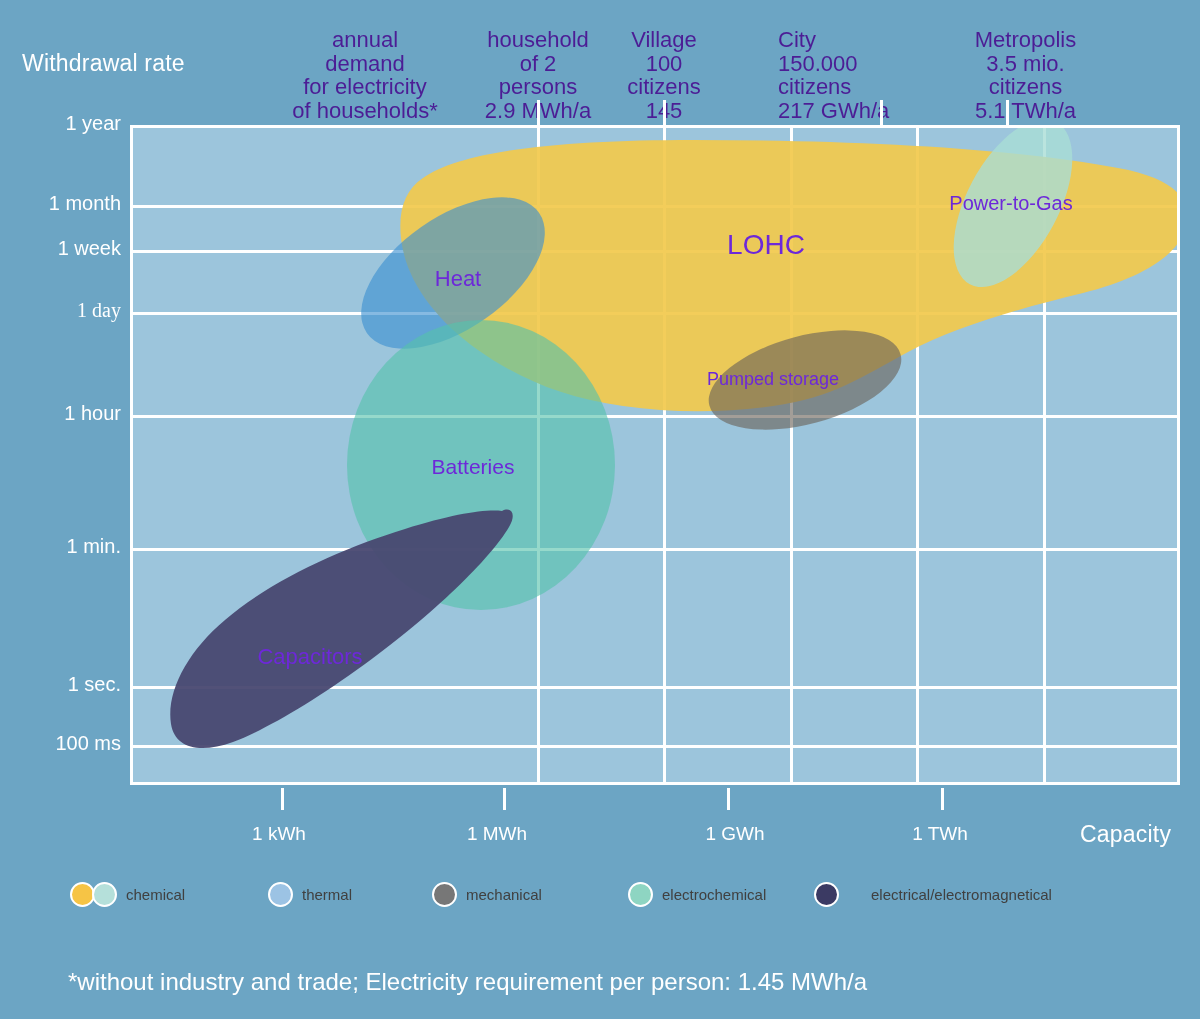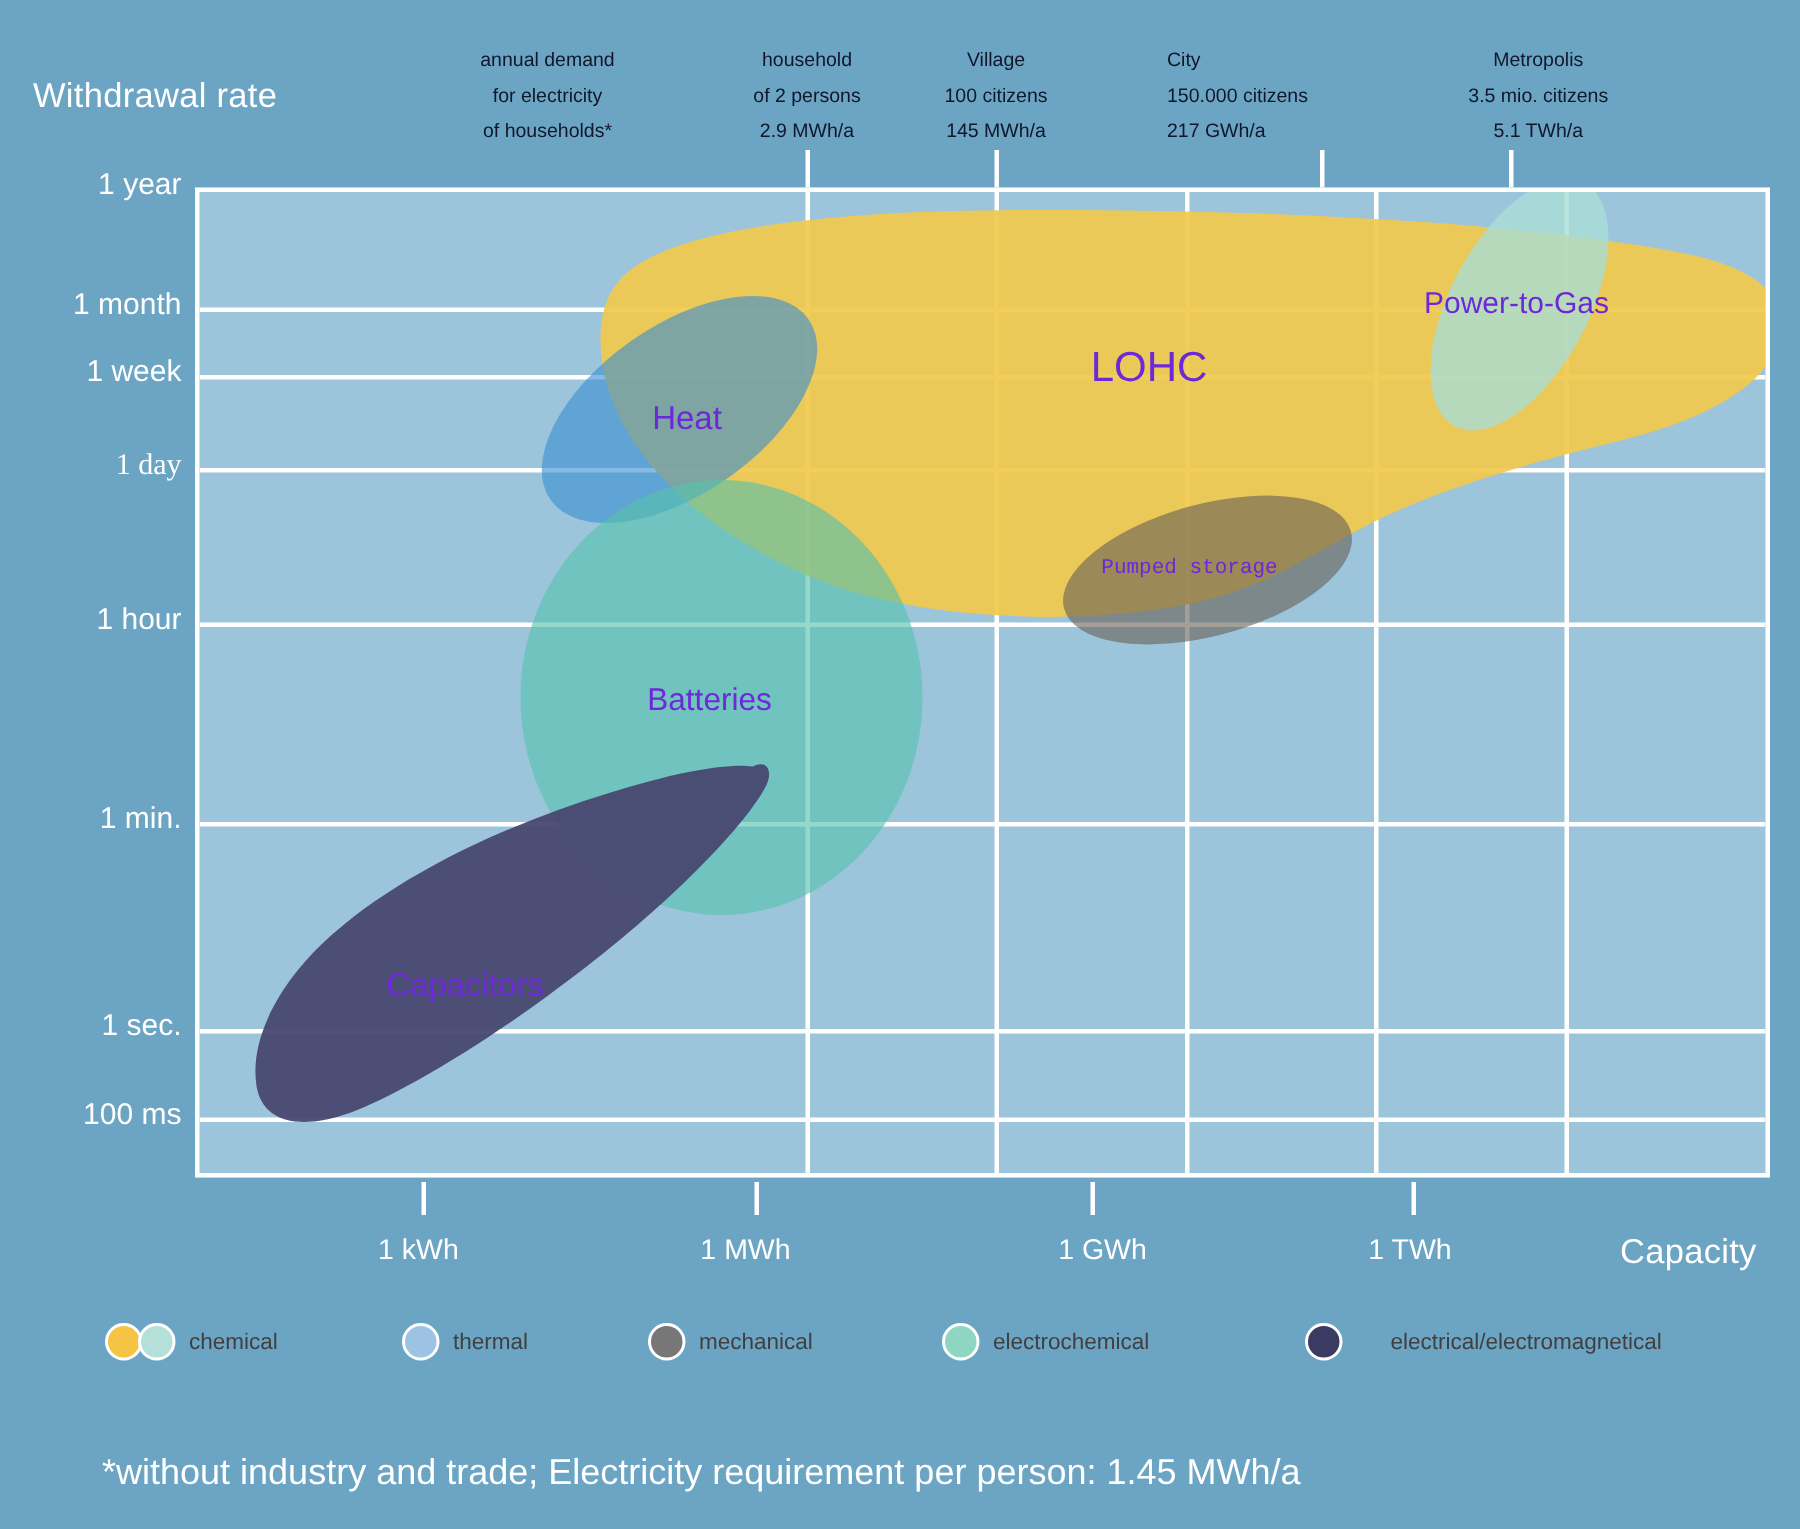--- a/index.html
+++ b/index.html
@@ -17,22 +17,22 @@
     font-weight: normal;
     font-size: 23px;
     letter-spacing: 0.2px;
   }
   #withdrawal-title { left: 22px; top: 50px; }
   #capacity-title  { left: 1080px; top: 821px; }
 
   
   .demand-col {
     position: absolute;
-    color: #0f172a;
-    font-size: 13px;
+    color: #4c1d95;
+    font-size: 22px;
     line-height: 23.5px;
     white-space: pre-line;
     text-align: center;
   }
 
   
   #plot {
     position: absolute;
     left: 130px; top: 125px;
     width: 1050px; height: 660px;
@@ -194,21 +194,21 @@
                  C 66 626, 42 620, 38 596
                  C 33 564, 54 524, 92 492
                  C 140 451, 210 420, 272 401
                  C 320 386, 352 381, 369 383 Z" fill="#474670" fill-opacity="0.94"></path>
       </svg>
 
       <div id="region-labels">
           <div class="shape-label" style="left: 633px; top: 117px; font-size: 28px;">LOHC</div>
           <div class="shape-label" style="left: 878px; top: 75px; font-size: 20px;">Power-to-Gas</div>
           <div class="shape-label" style="left: 325px; top: 151px; font-size: 22px;">Heat</div>
-          <div class="shape-label" style="left: 660px; top: 251px; font-size: 14px; font-family: Liberation Mono, monospace;">Pumped storage</div>
+          <div class="shape-label" style="left: 640px; top: 251px; font-size: 18px;">Pumped storage</div>
           <div class="shape-label" style="left: 340px; top: 339px; font-size: 21px;">Batteries</div>
           <div class="shape-label" style="left: 177px; top: 529px; font-size: 22px;">Capacitors</div>
         </div>
     </div>
   </div>
 
   <div id="legend">
       <div class="leg-item" style="left: 70px; top: 0px;">
         <span class="leg-dots">
           <span class="dot" style="background: rgb(246, 196, 69);"></span>
@@ -227,21 +227,21 @@
           <span class="dot" style="background: rgb(119, 119, 119);"></span>
         </span>
         <span class="leg-text">mechanical</span>
       </div>
       <div class="leg-item" style="left: 628px; top: 0px;">
         <span class="leg-dots">
           <span class="dot" style="background: rgb(142, 213, 194);"></span>
         </span>
         <span class="leg-text">electrochemical</span>
       </div>
-      <div class="leg-item" style="left: 870px; top: 0px; gap: 32px;">
+      <div class="leg-item" style="left: 814px; top: 0px; gap: 32px;">
         <span class="leg-dots">
           <span class="dot" style="background: rgb(59, 58, 99);"></span>
         </span>
         <span class="leg-text">electrical/electromagnetical</span>
       </div>
     </div>
 
   <div id="footnote">*without industry and trade; Electricity requirement per person: 1.45 MWh/a</div>
 </div>
 

